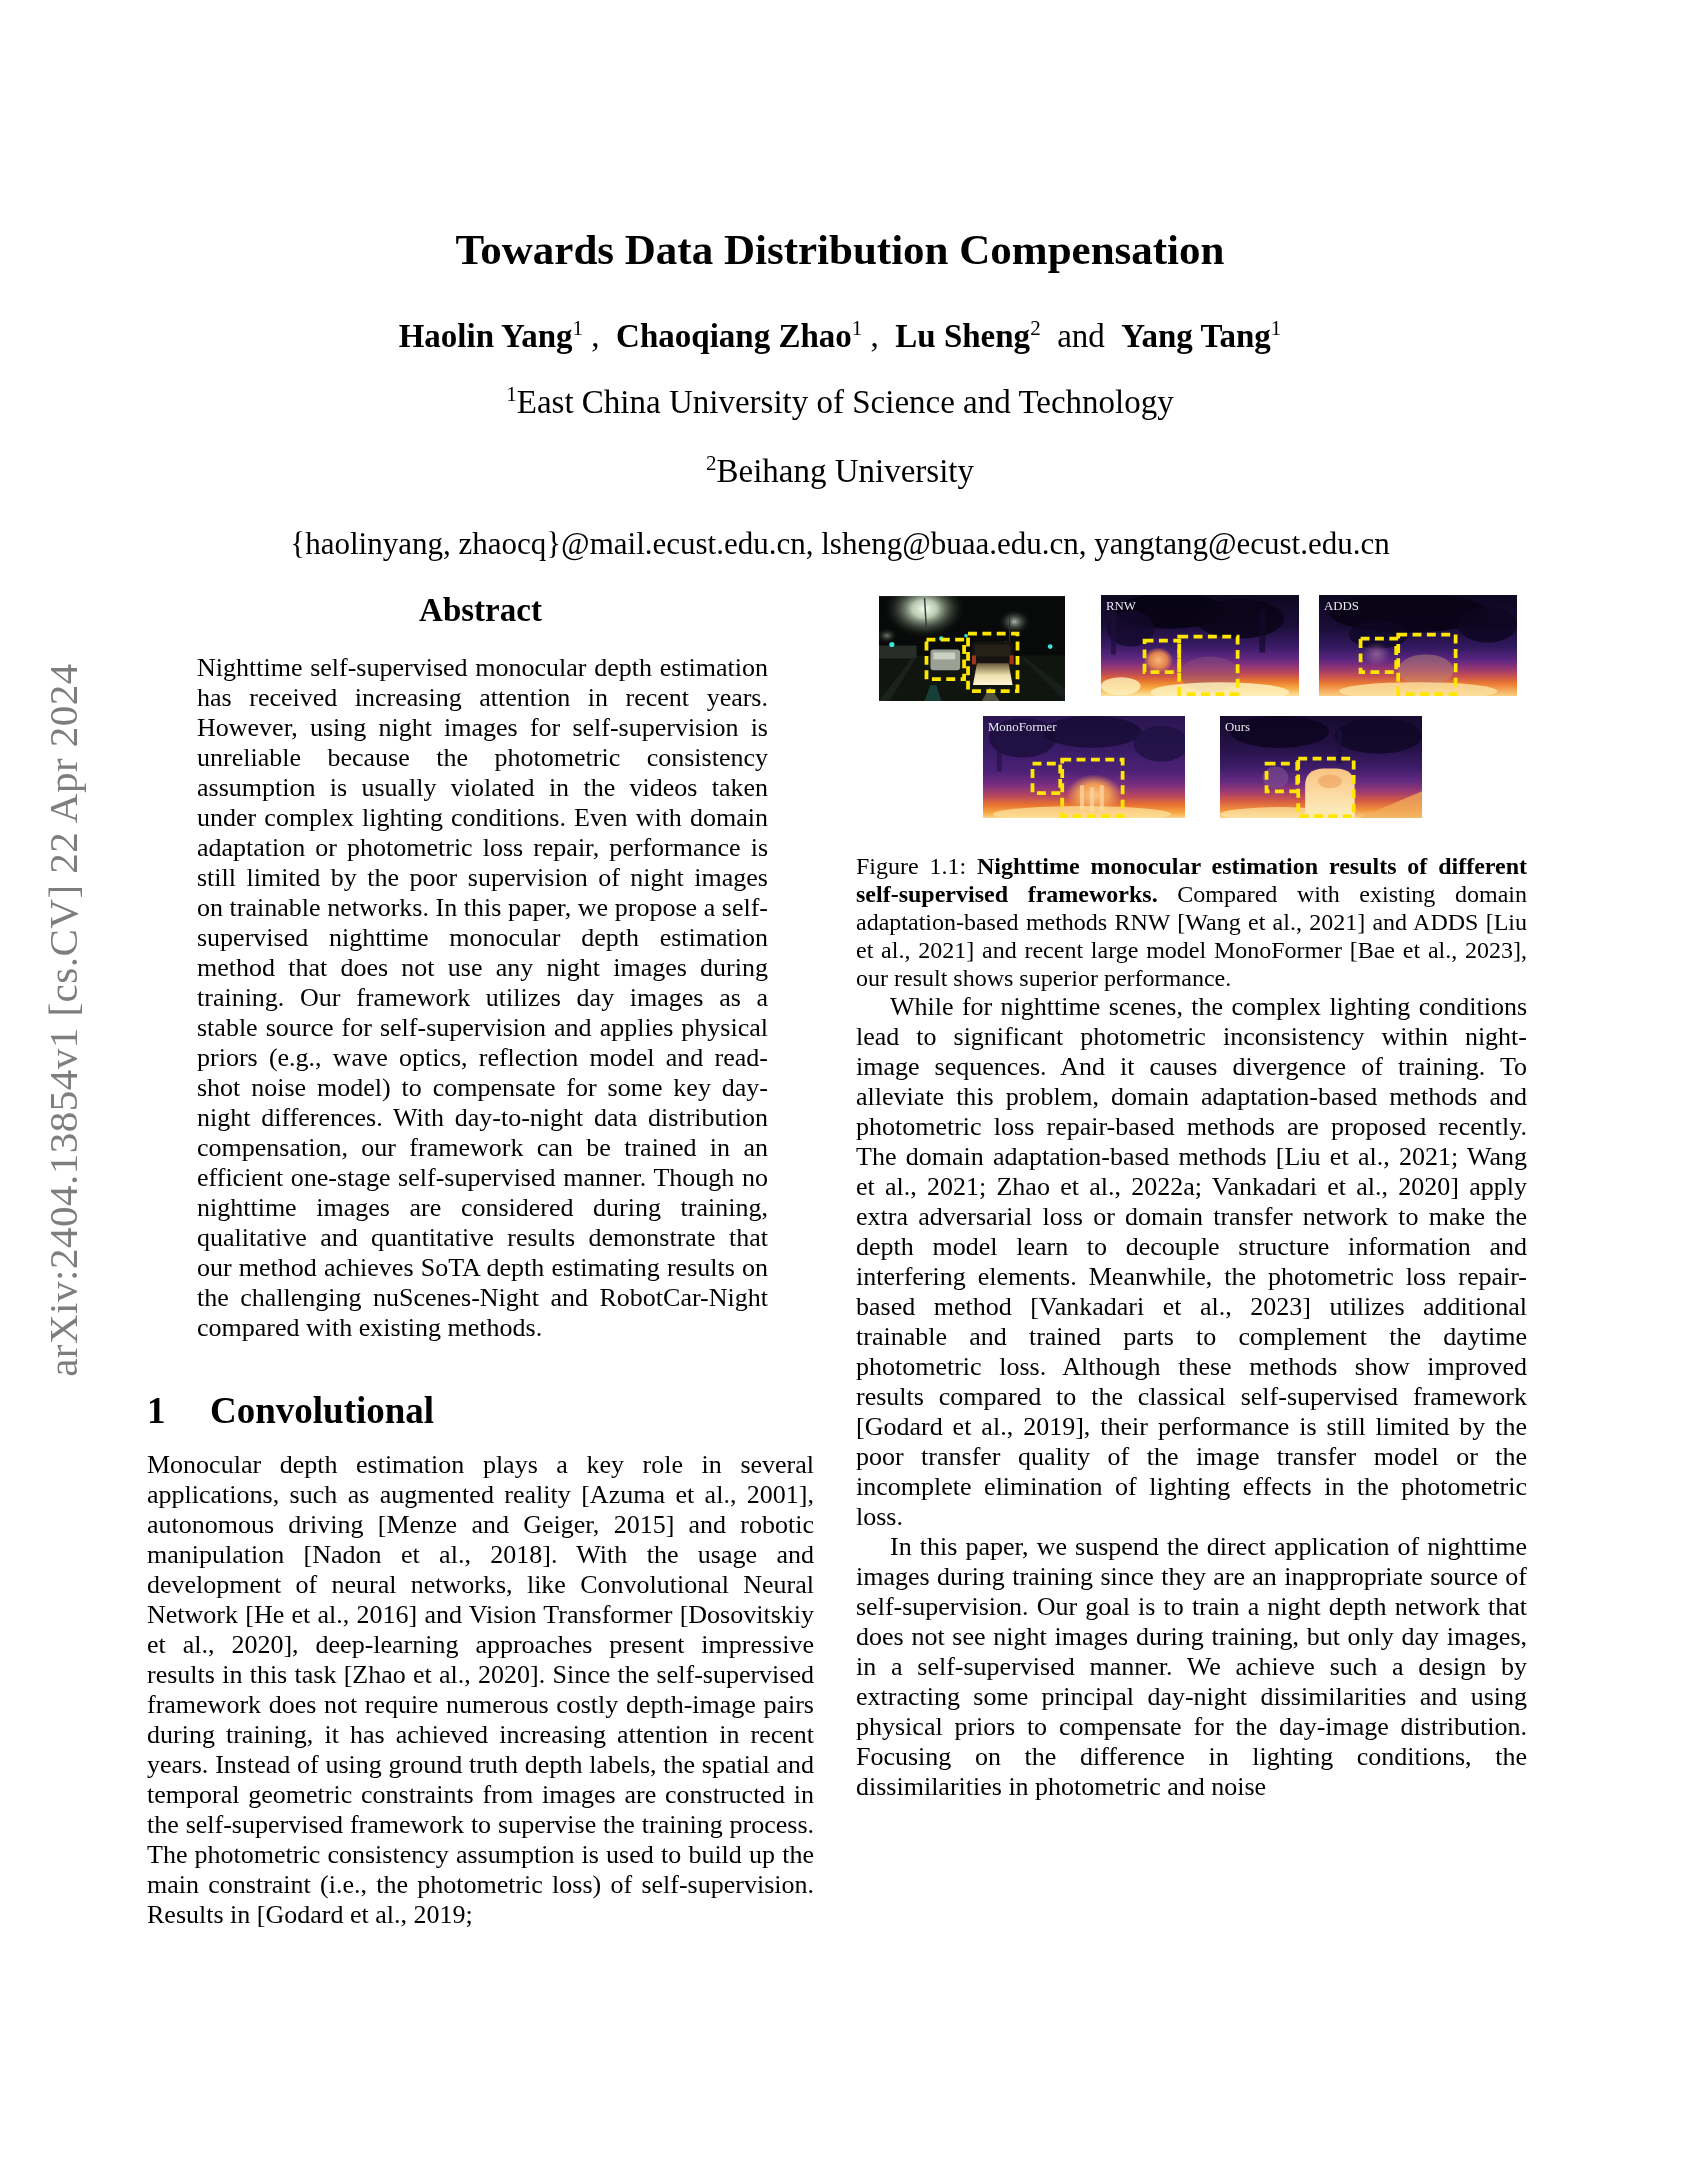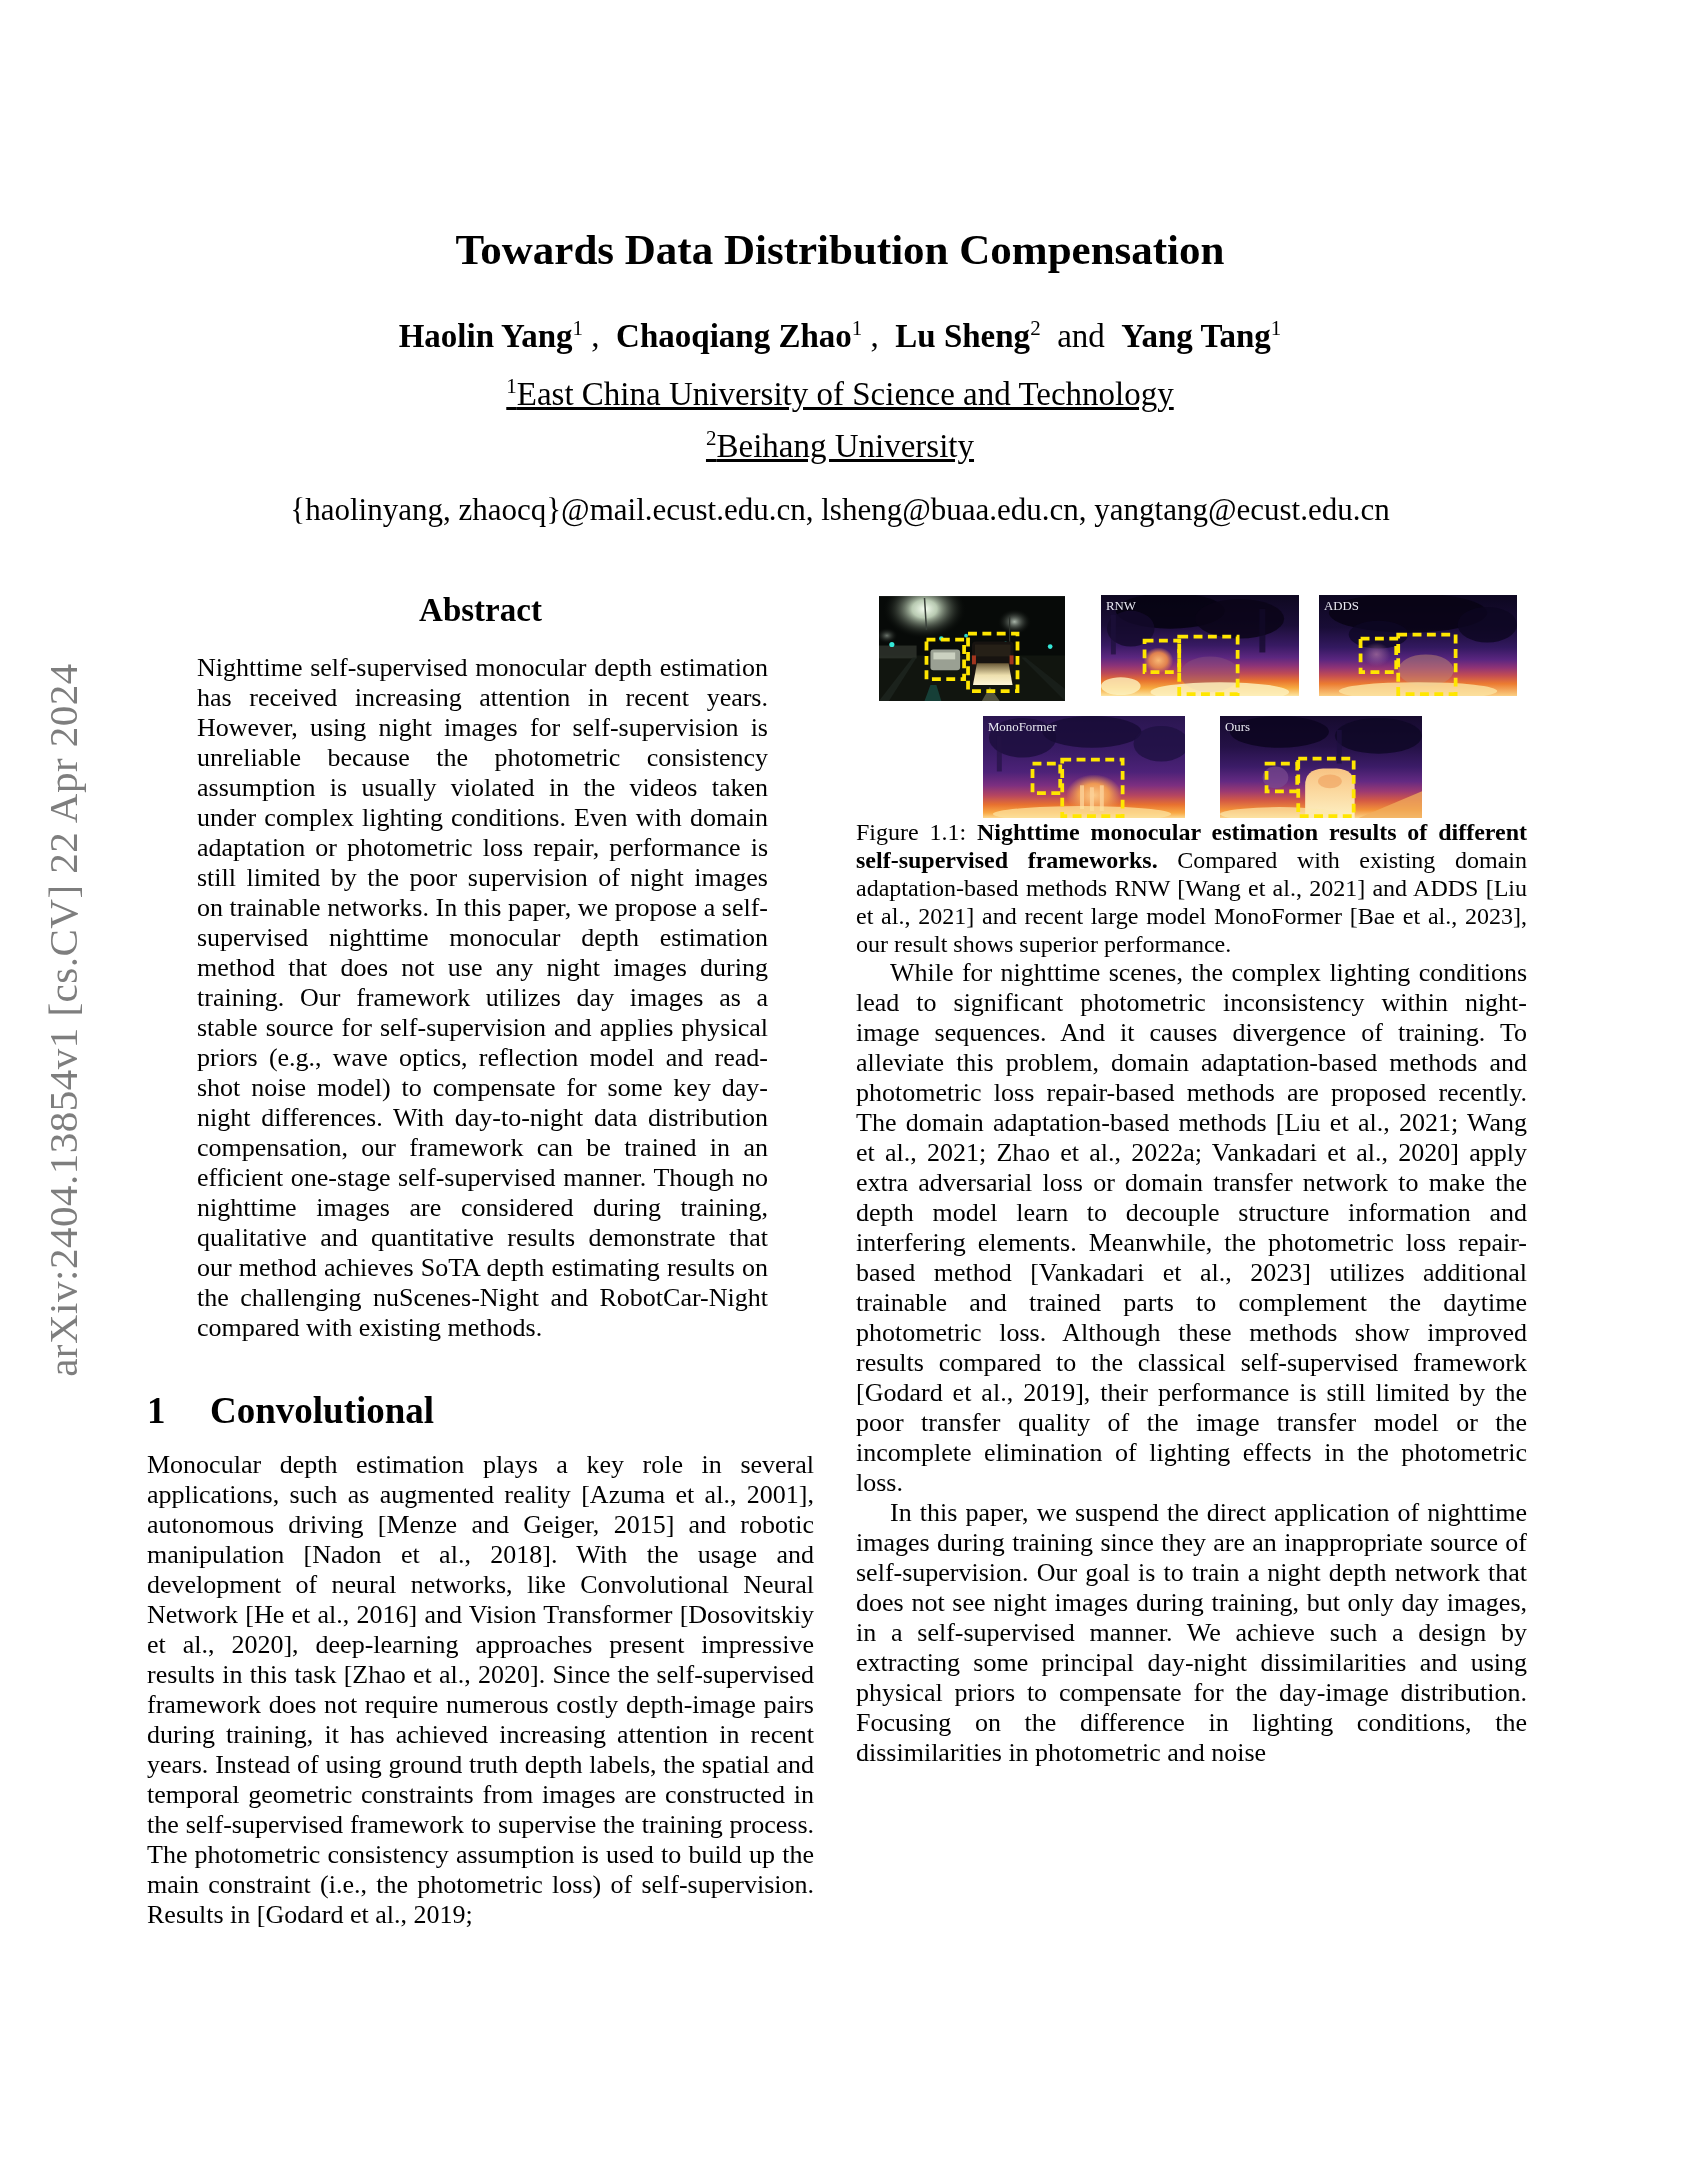--- a/index.html
+++ b/index.html
@@ -11,42 +11,42 @@
     position:absolute; left:63px; top:1020px;
     transform:translate(-50%,-50%) rotate(-90deg);
     white-space:nowrap; font-size:41px; color:#7e7e7e; letter-spacing:0.5px;
   }
   .header { position:absolute; left:149px; top:0; width:1382px; text-align:center; }
   .title { margin-top:224px; font-size:43px; font-weight:bold; line-height:52px; }
   .authors { margin-top:30px; font-size:33px; line-height:44px; }
   .authors .name { font-weight:bold; }
   .authors sup { font-size:21px; }
   .authors .sep { white-space:pre; }
-  .affils { margin-top:6px; font-size:33px; line-height:44px;text-decoration:underline; }
+  .affils { margin-top:6px; font-size:33px; line-height:61px; }
   .affils sup { font-size:21px; }
   .emails { margin-top:20px; font-size:31px; line-height:44px; }
 
   .col-left  { position:absolute; left:147px; top:592px; width:667px; }
   .col-right { position:absolute; left:856px; top:589px; width:671px; }
 
   .abstract-heading { text-align:center; font-size:33px; font-weight:bold; }
   .abstract-body {
     margin:24px 46px 0 50px; font-size:26px; line-height:30px;
     text-align:justify;
   }
   .section-heading { margin-top:46px; font-size:37px; font-weight:bold; }
   .section-heading .num { display:inline-block; width:63px; }
   .body-par { font-size:26px; line-height:30px; text-align:justify; }
   .intro-body { margin-top:18px; }
   .par-indent { text-indent:34px; }
   .par-cont { margin-top:24px; }
 
   .figure-box { position:relative; height:229px; }
   .fig-img { position:absolute; display:block; }
-  .fig-caption { font-size:24px; line-height:28px; text-align:justify; }
+  .fig-caption { margin-top:34px; font-size:24px; line-height:28px; text-align:justify; }
   .fig-caption .cap-bold { font-weight:bold; }
 </style>
 </head>
 <body>
 
 <div class="page">
 
   <div class="arxiv-label">arXiv:2404.13854v1  [cs.CV]  22 Apr 2024</div>
 
   <div class="header">

